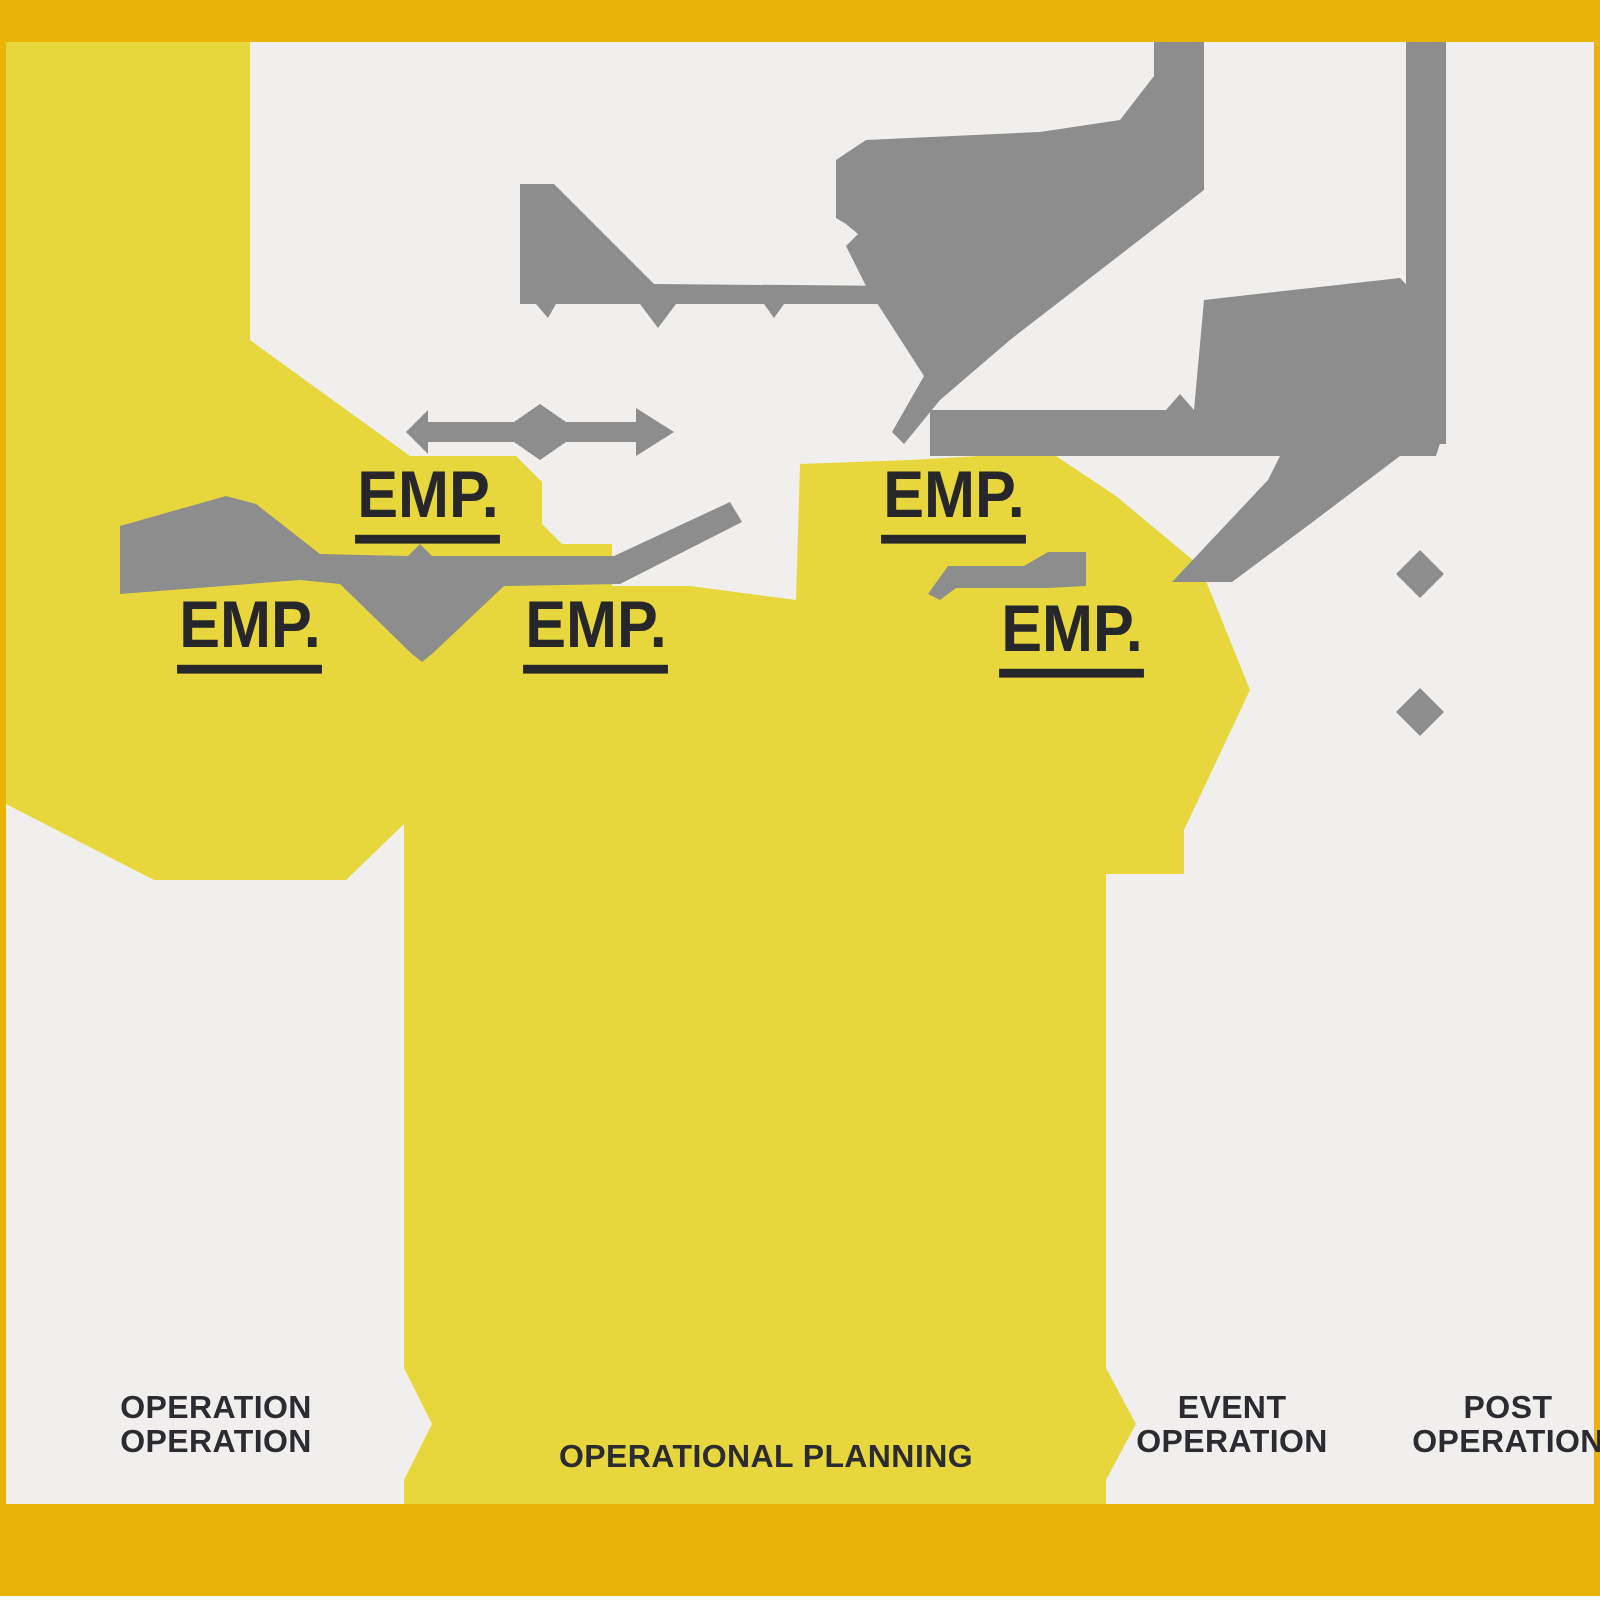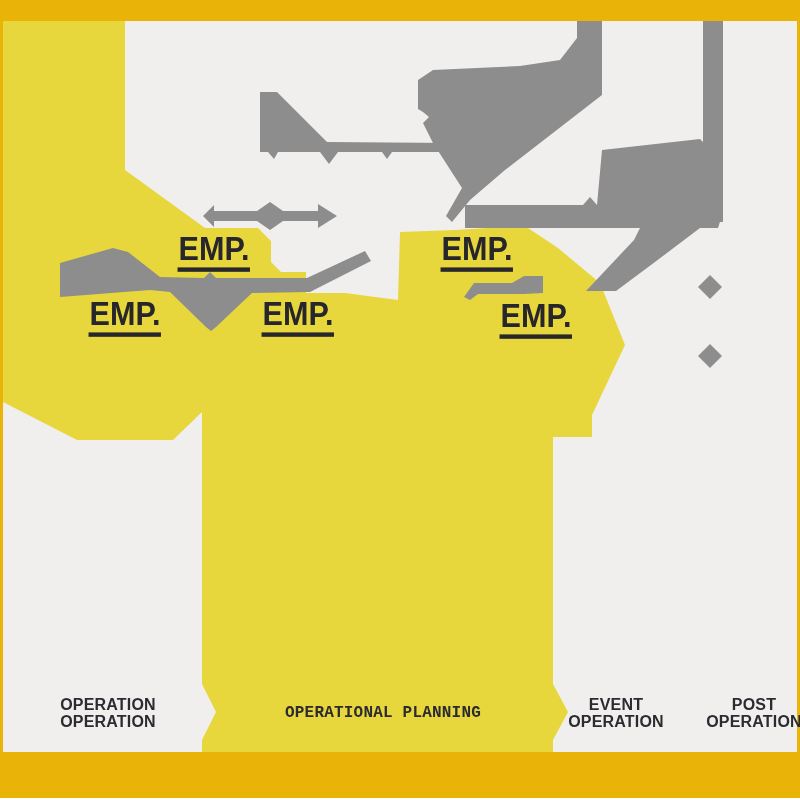--- a/index.html
+++ b/index.html
@@ -47,21 +47,21 @@
   <div class="emp" style="left:125px;top:317px;">EMP.</div>
   <div class="emp" style="left:298px;top:317px;">EMP.</div>
   <div class="emp" style="left:477px;top:252px;">EMP.</div>
   <div class="emp" style="left:536px;top:319px;">EMP.</div>
 
   <div class="phase" style="left:108px;top:713px;">
     <div>OPERATION</div>
     <div>OPERATION</div>
   </div>
 
-  <div class="phase" style="left:383px;top:713px;font-family:Liberation Mono, monospace;">
+  <div class="phase" style="left:383px;top:729px;">
     <div>OPERATIONAL PLANNING</div>
   </div>
 
   <div class="phase" style="left:616px;top:713px;">
     <div>EVENT</div>
     <div>OPERATION</div>
   </div>
 
   <div class="phase" style="left:754px;top:713px;">
     <div>POST</div>

